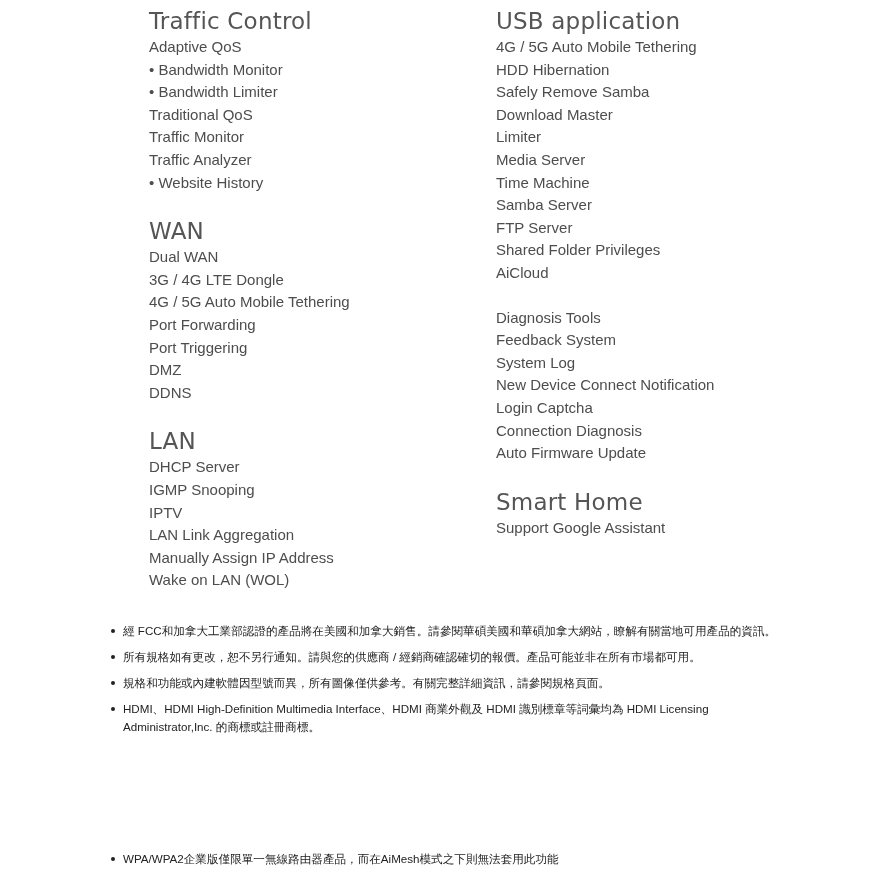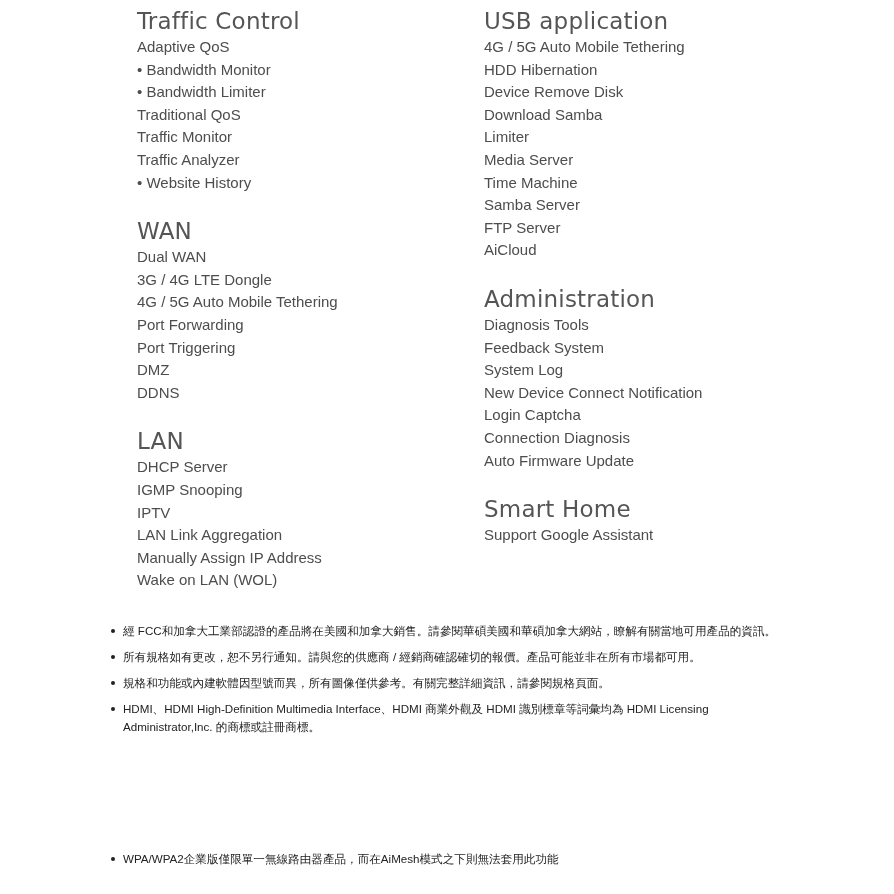--- a/index.html
+++ b/index.html
@@ -15,21 +15,21 @@
       font-family: "Liberation Sans", "DejaVu Sans", sans-serif;
       color: #4a4a4a;
     }
     .col {
       position: absolute;
       top: 6px;
     }
     .col-left { left: 137px; width: 330px; }
     .col-right { left: 484px; width: 360px; }
 
-    .section { margin: 0 0 22px 0; }
+    .section { margin: 0 0 22px 12px; }
     .section-title {
       font-family: "DejaVu Sans", "Liberation Sans", sans-serif;
       font-size: 23px;
       line-height: 30px;
       color: #555555;
       font-weight: normal;
       letter-spacing: 0.2px;
       margin: 0;
       height: 30px;
     }
@@ -137,33 +137,33 @@
     </ul>
   </div>
 </div>
 
 <div class="col col-right">
   <div class="section">
     <h2 class="section-title">USB application</h2>
     <ul class="feature-list">
       <li class="feature-item">4G / 5G Auto Mobile Tethering</li>
       <li class="feature-item">HDD Hibernation</li>
-      <li class="feature-item">Device Remove Disk</li>
-      <li class="feature-item">Download Samba</li>
+      <li class="feature-item">Safely Remove Samba</li>
+      <li class="feature-item">Download Master</li>
       <li class="feature-item">Limiter</li>
       <li class="feature-item">Media Server</li>
       <li class="feature-item">Time Machine</li>
       <li class="feature-item">Samba Server</li>
       <li class="feature-item">FTP Server</li>
+      <li class="feature-item">Shared Folder Privileges</li>
       <li class="feature-item">AiCloud</li>
     </ul>
   </div>
 
   <div class="section">
-    <h2 class="section-title">Administration</h2>
     <ul class="feature-list">
       <li class="feature-item">Diagnosis Tools</li>
       <li class="feature-item">Feedback System</li>
       <li class="feature-item">System Log</li>
       <li class="feature-item">New Device Connect Notification</li>
       <li class="feature-item">Login Captcha</li>
       <li class="feature-item">Connection Diagnosis</li>
       <li class="feature-item">Auto Firmware Update</li>
     </ul>
   </div>

